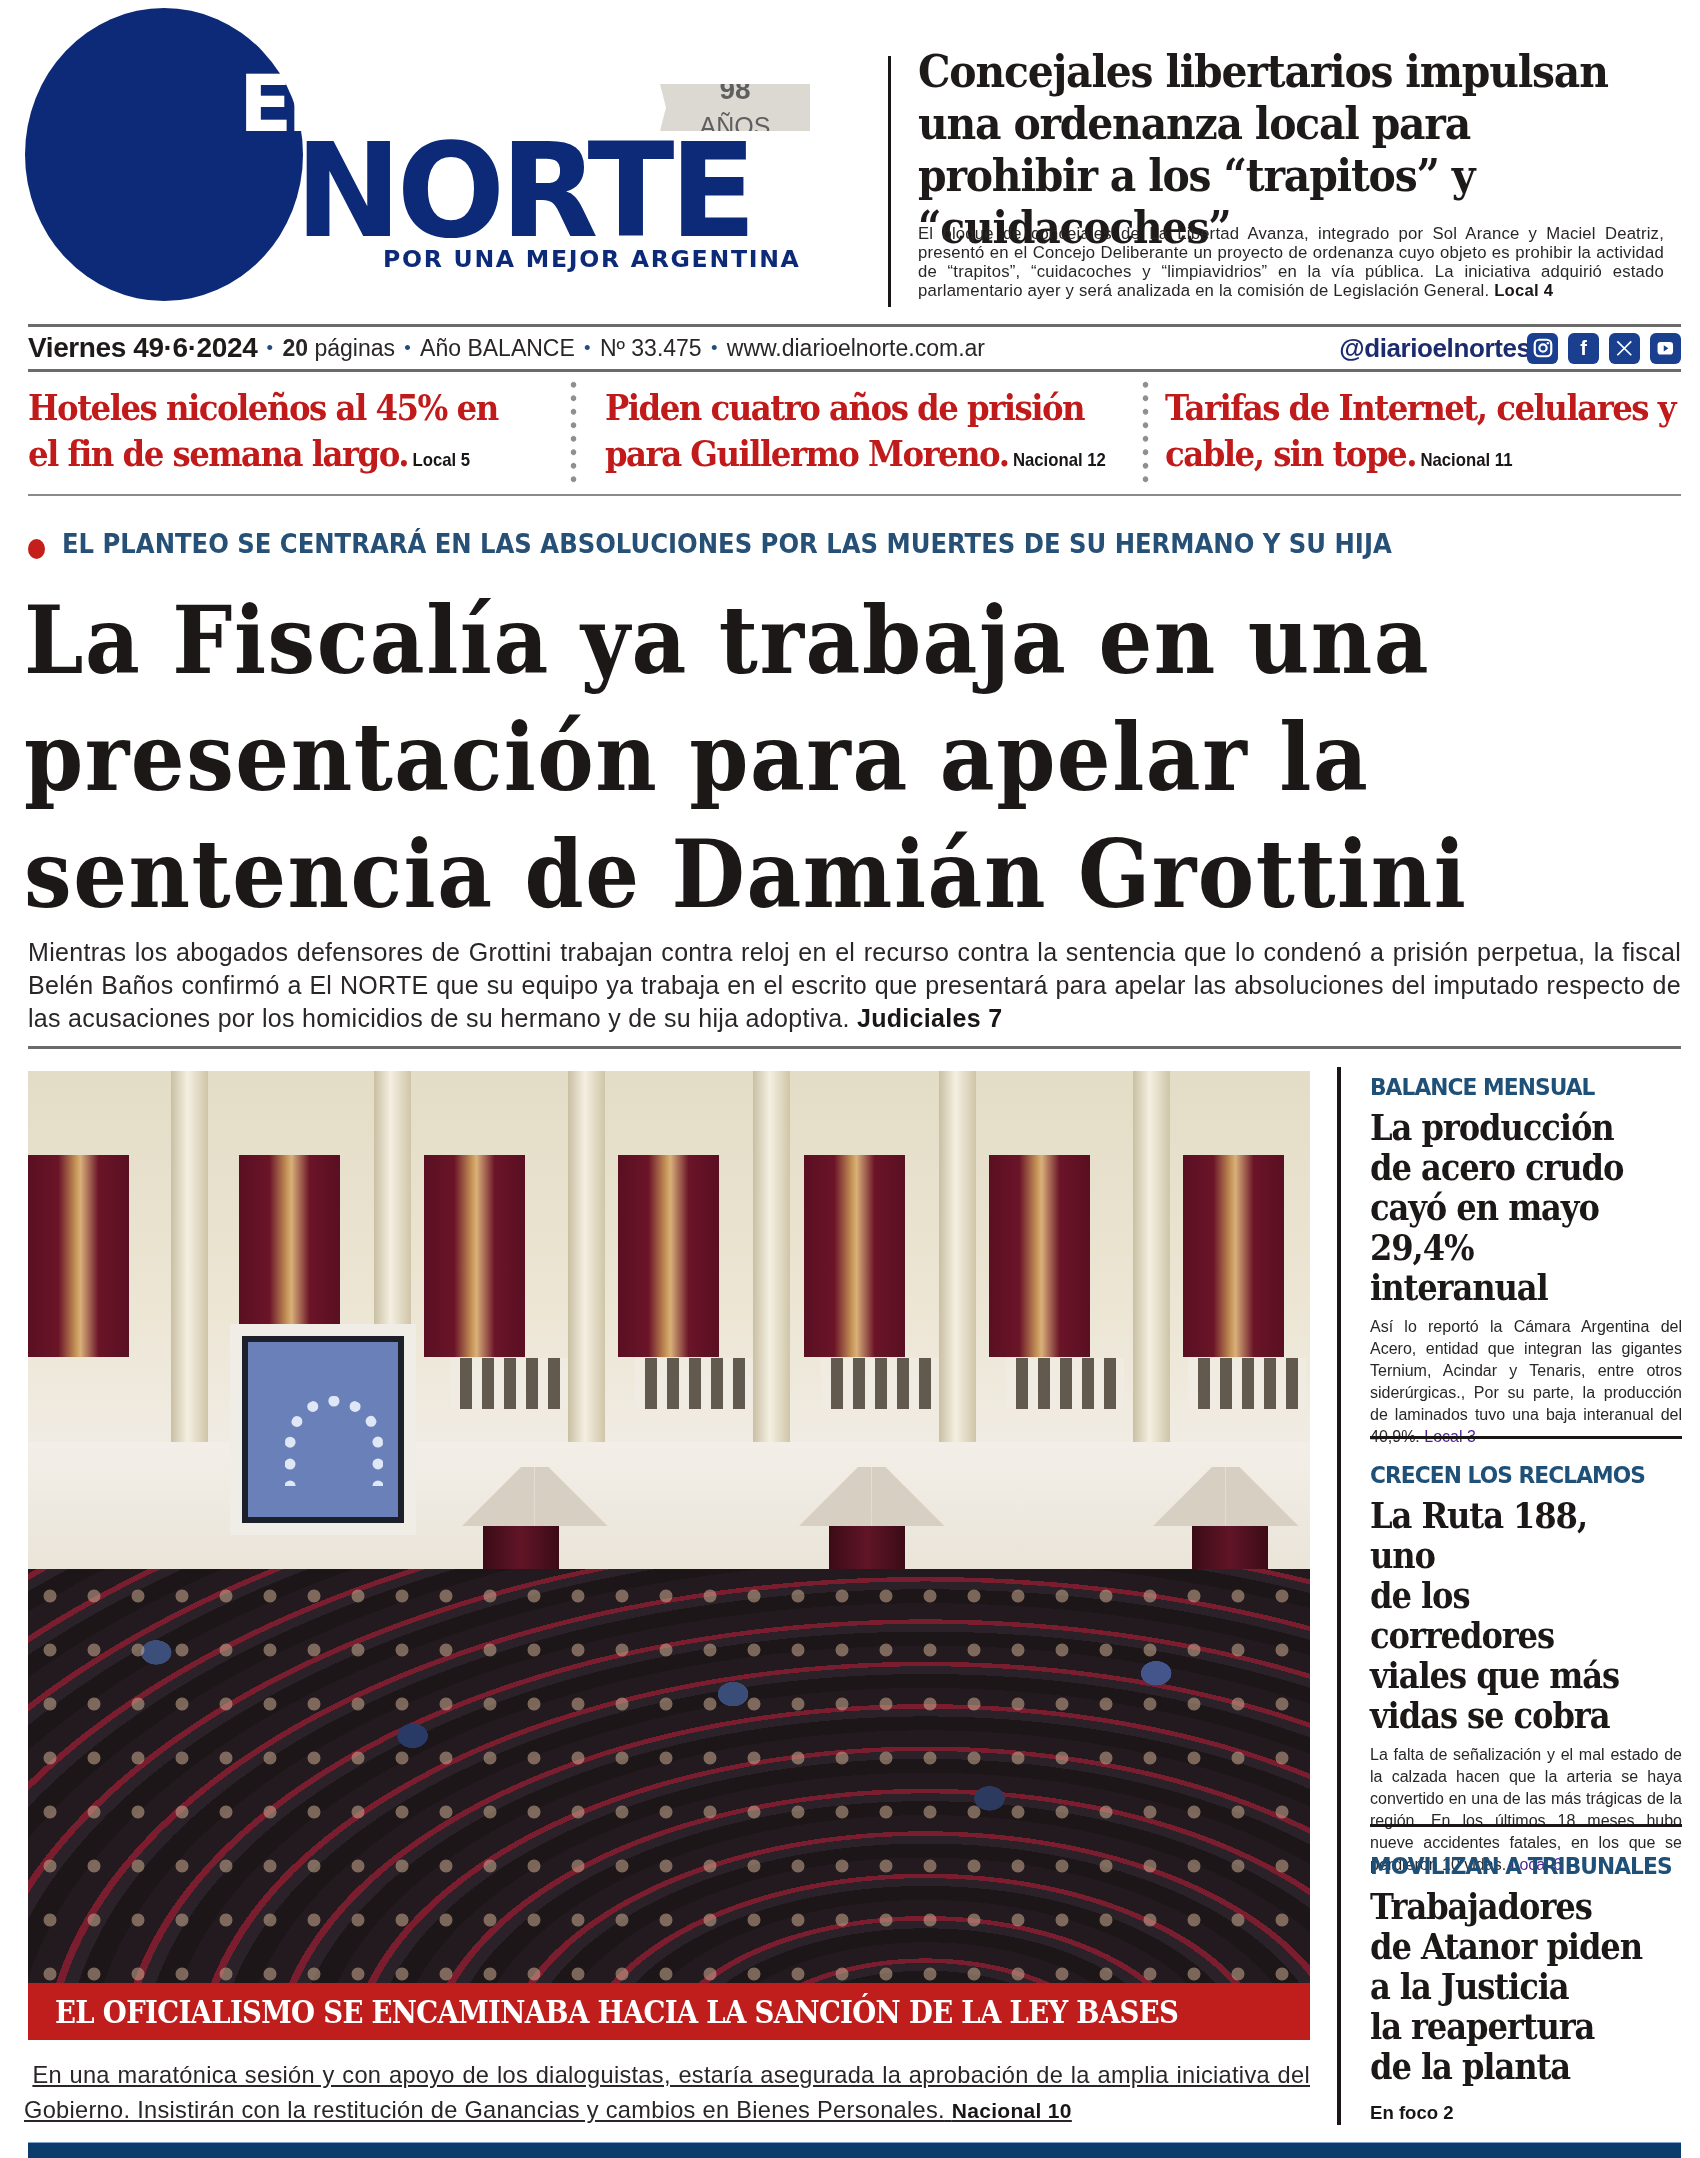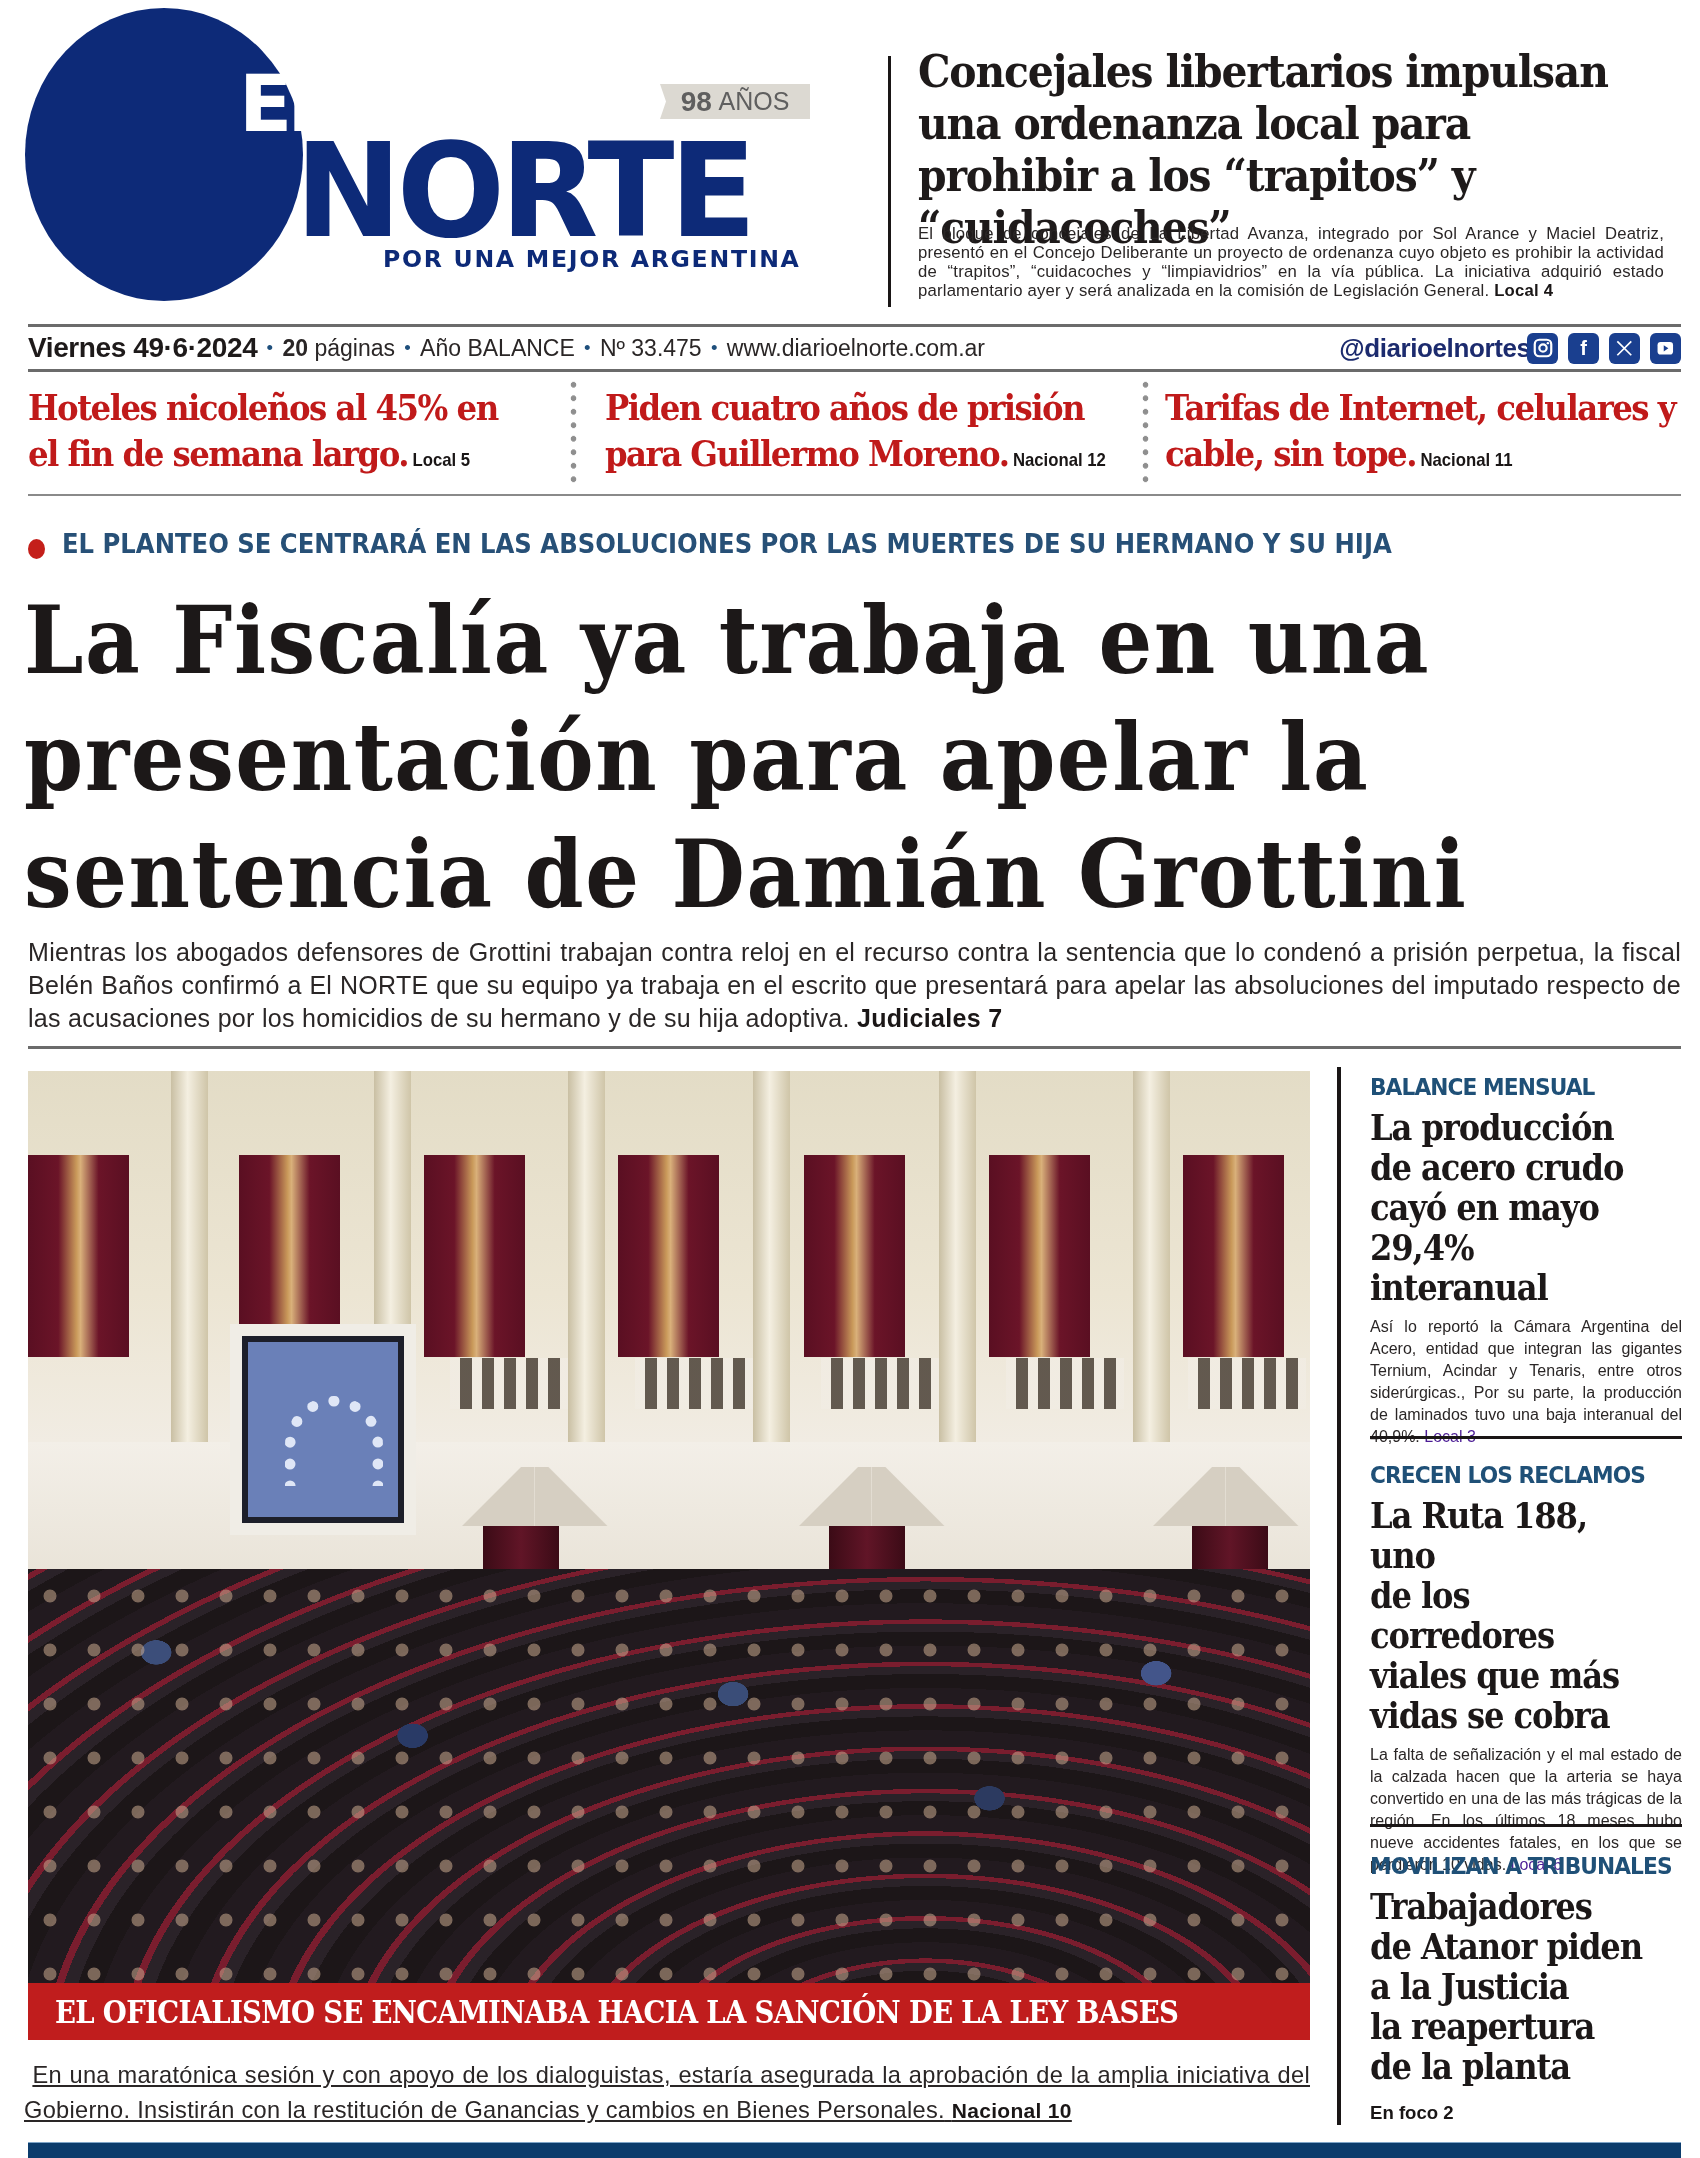--- a/index.html
+++ b/index.html
@@ -6,21 +6,21 @@
   html, body { width: 1701px; height: 2159px; background: #ffffff; overflow: hidden; }
   body { position: relative; font-family: "Liberation Sans", sans-serif; color: #1a1616; }
 
   .abs { position: absolute; }
 
   
   .logo-circle { left: 25px; top: 8.4px; width: 278px; height: 293px; border-radius: 50%; background: #0d2a78; }
   .logo-el { left: 239px; top: 65px; font-family: "DejaVu Sans", sans-serif; font-weight: 900; font-size: 78px; line-height: 1; letter-spacing: -5px; color: #0d2a78; }
   .logo-el .w { color: #ffffff; }
   .logo-norte { left: 295px; top: 126px; font-family: "DejaVu Sans", sans-serif; font-weight: 900; font-size: 130px; line-height: 1; letter-spacing: -5px; color: #0d2a78; transform: scaleX(0.98); transform-origin: left top; }
-  .anios-badge { left: 660px; top: 84px; width: 150px; height: 35px; background: #dcd9d2; clip-path: polygon(4% 0, 100% 0, 100% 100%, 0 100%, 4% 50%, 0 0); display: flex; align-items: center; justify-content: center; gap: 6.7px; color: #5f5f5f; font-weight: 700; font-size: 28px; }
+  .anios-badge { left: 660px; top: 84px; width: 150px; height: 47px; background: #dcd9d2; clip-path: polygon(4% 0, 100% 0, 100% 100%, 0 100%, 4% 50%, 0 0); display: flex; align-items: center; justify-content: center; gap: 6.7px; color: #5f5f5f; font-weight: 700; font-size: 28px; flex-direction: column; }
   .anios-badge .yrs { font-weight: 400; font-size: 25px; }
   .tagline { left: 383px; top: 245px; font-family: "DejaVu Sans", sans-serif; font-weight: 800; font-size: 23.6px; letter-spacing: 1.7px; color: #0d2a78; }
 
   .top-divider { left: 888px; top: 56px; width: 3.4px; height: 251px; background: #1a1616; }
   .top-headline { left: 918px; top: 46px; width: 759px; font-family: "DejaVu Serif", serif; font-weight: 700; font-size: 44px; line-height: 52px; letter-spacing: -1.3px; color: #1e1a1a; transform: scaleX(0.93); transform-origin: left top; }
   .top-body { left: 918px; top: 224px; width: 746px; font-family: "Liberation Sans", sans-serif; font-size: 16.7px; line-height: 19px; color: #2a2626; text-align: justify; letter-spacing: 0.2px; }
   .top-body b { font-weight: 700; color: #1a1616; }
 
   
   .rule { background: #6b6b6b; height: 2.5px; }

